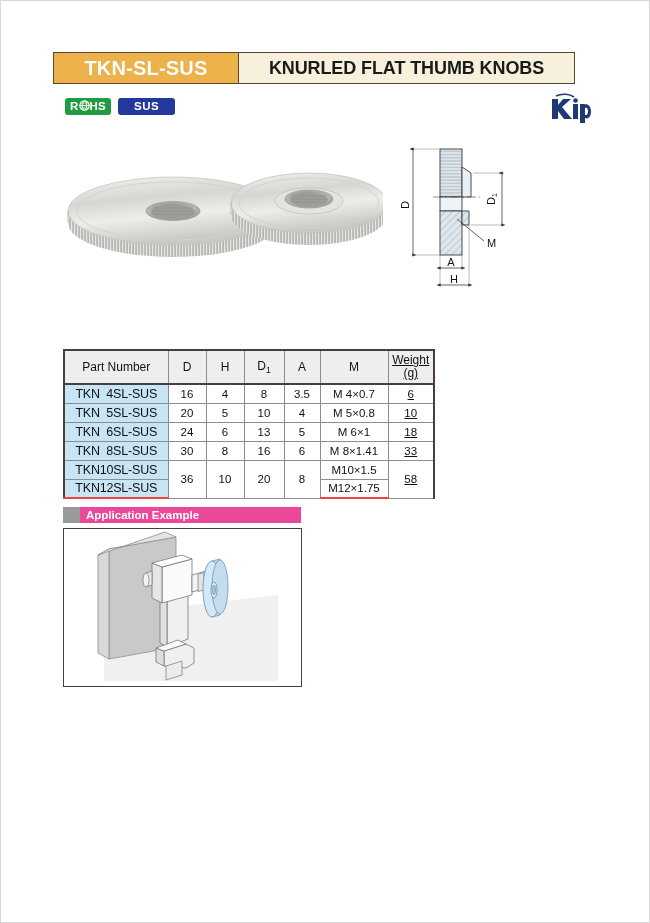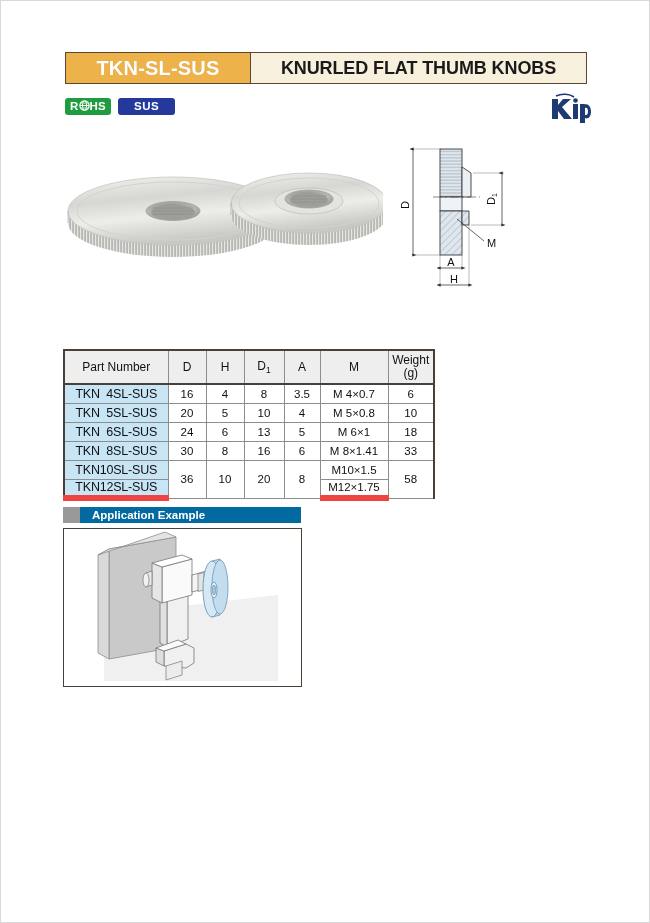--- a/index.html
+++ b/index.html
@@ -18,21 +18,21 @@
     position: absolute;
     inset: 0;
     border: 1px solid #d8d8d8;
     box-sizing: border-box;
     background: #fff;
   }
 
   
   .title-bar {
     position: absolute;
-    left: 64px;
+    left: 52px;
     top: 51px;
     width: 522px;
     height: 32px;
     display: flex;
     border: 1px solid #5a4632;
     box-sizing: border-box;
     background: #f6f0dc;
   }
   .title-code {
     width: 185px;
@@ -155,23 +155,23 @@
     height: 19px;
     box-sizing: border-box;
     font-weight: normal;
   }
   .spec-table thead th {
     background: #eeeeee;
     height: 34px;
     font-size: 12px;
   }
   .spec-table .outer-l { border-left: 2px solid #4a4038; }
-  .spec-table .outer-r { border-right: 2px solid #4a4038; }
+  .spec-table .outer-r { border-right: 2px solid #4a4038; text-decoration: underline; }
   .spec-table thead tr th { border-top: 2px solid #4a4038; }
-  .spec-table tbody tr:last-child td { border-bottom: 6px solid #ef4444; }
+  .spec-table tbody tr:last-child td { border-bottom: 2px solid #ef4444; }
   .spec-table thead tr th { border-bottom: 2px solid #4a4038; }
   .col-part { width: 104px; }
   .col-d  { width: 38px; }
   .col-h  { width: 38px; }
   .col-d1 { width: 40px; }
   .col-a  { width: 36px; }
   .col-m  { width: 68px; }
   .col-w  { width: 46px; }
   .part-cell {
     background: #c8e5f5;
@@ -192,27 +192,27 @@
     width: 238px;
     display: flex;
   }
   .app-head-sq {
     width: 17px;
     height: 16px;
     background: #999999;
   }
   .app-head-bar {
     flex: 1;
-    background: #0369a1;
+    background: #ec4899;
     color: #fff;
     font-size: 11.5px;
     font-weight: bold;
     display: flex;
     align-items: center;
-    padding-left: 12px;
+    padding-left: 6px;
     box-sizing: border-box;
   }
   .app-box {
     position: absolute;
     left: 62px;
     top: 527px;
     width: 239px;
     height: 159px;
     border: 1.5px solid #4a4038;
     box-sizing: border-box;

